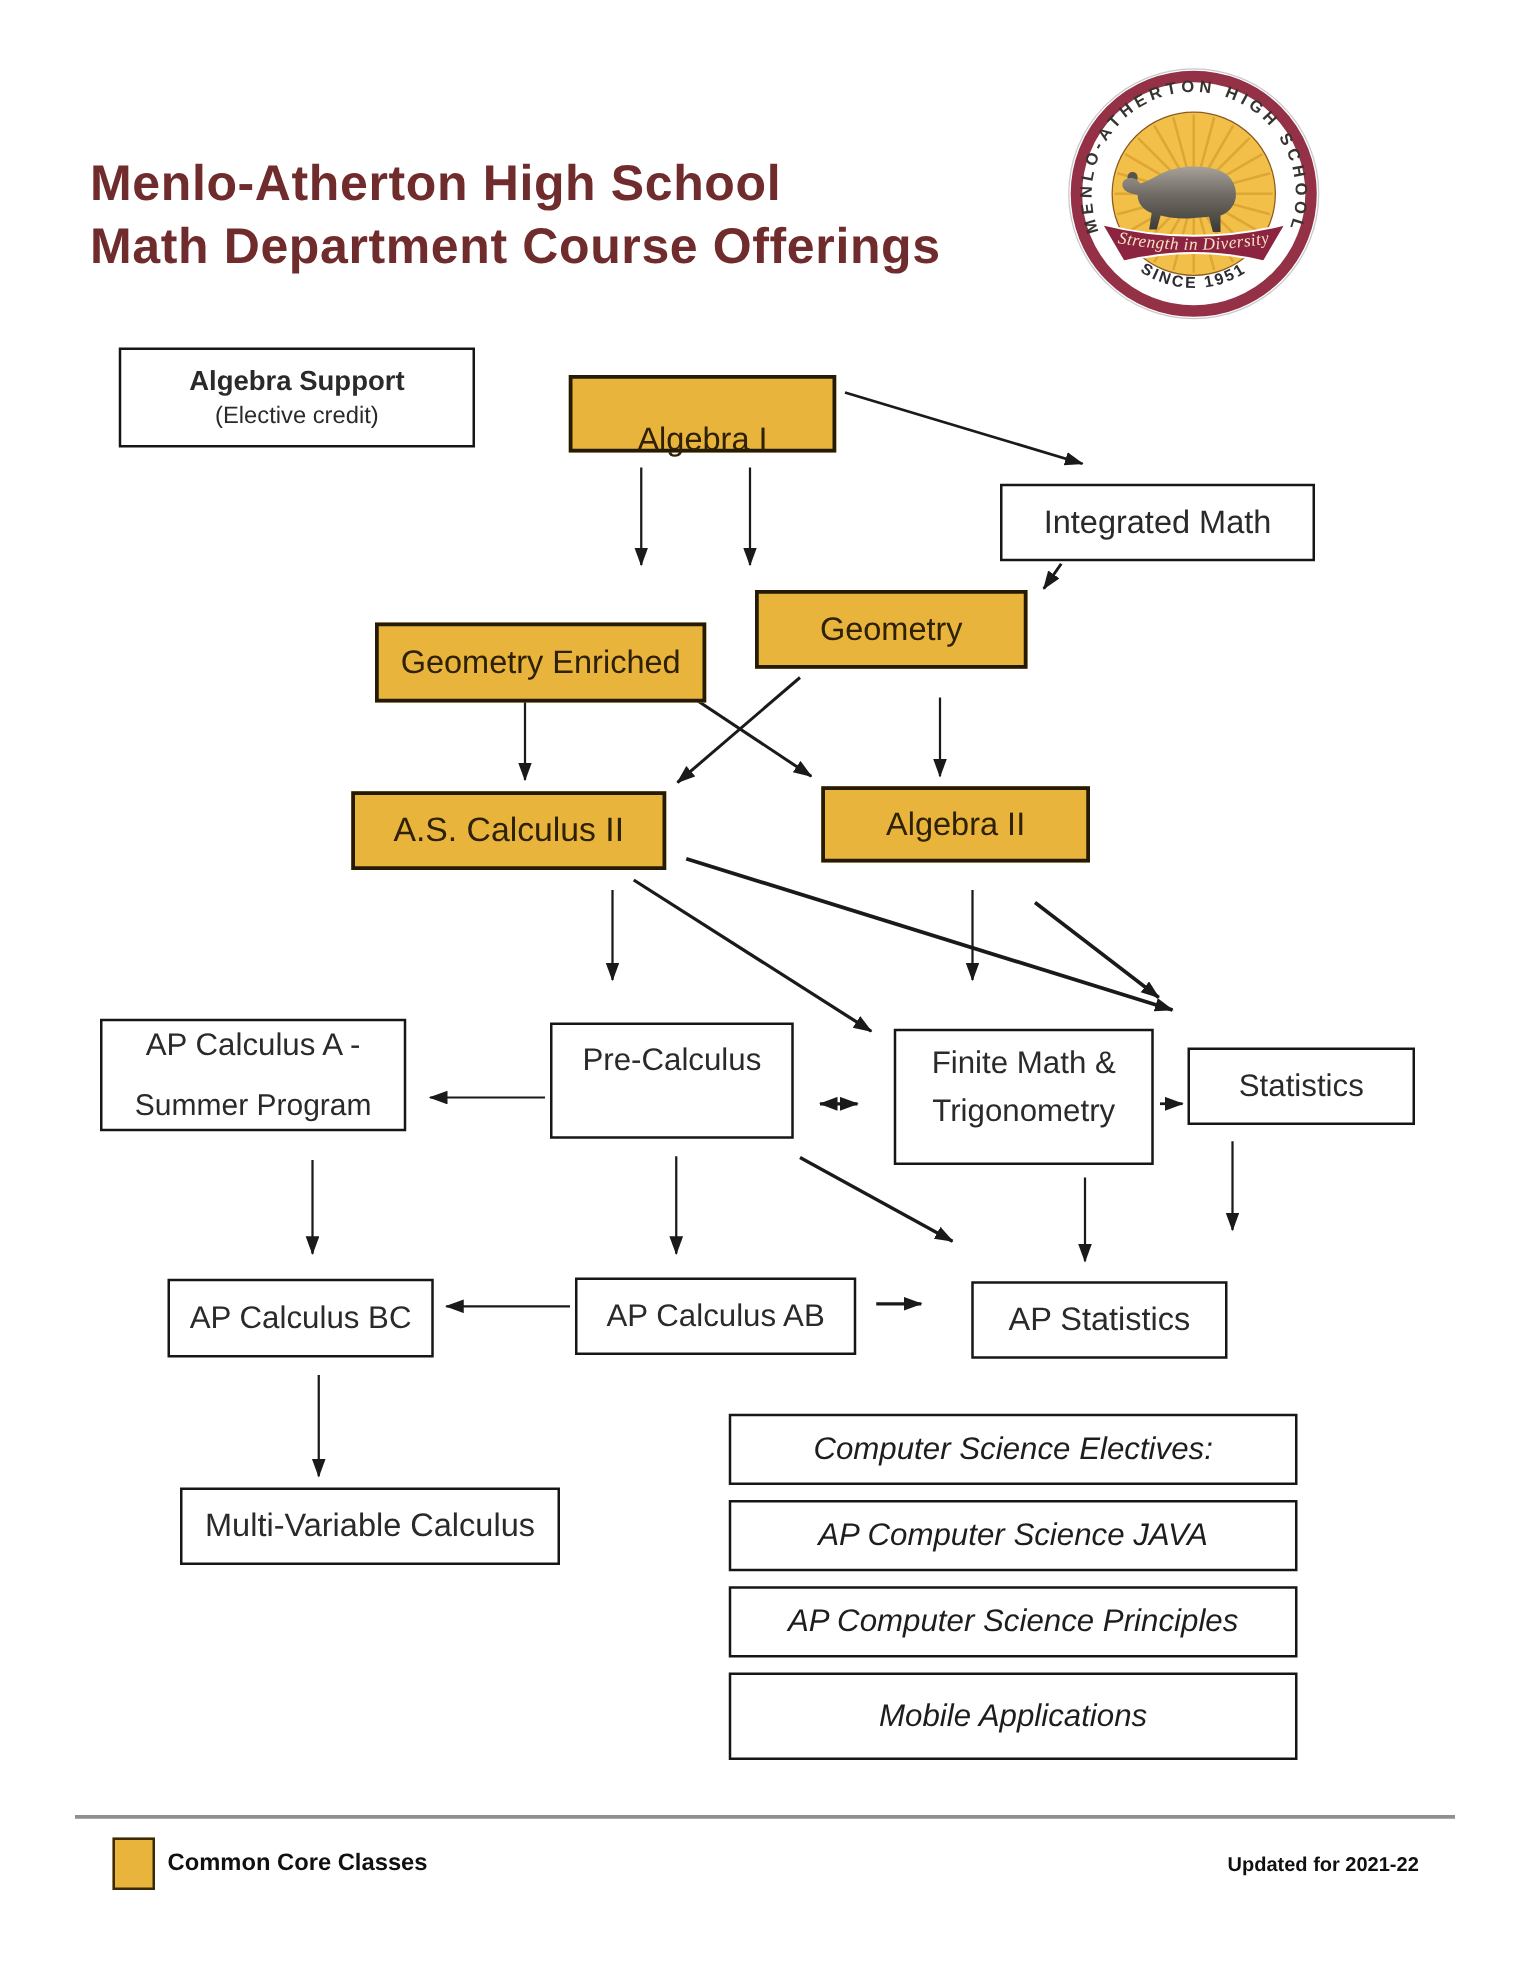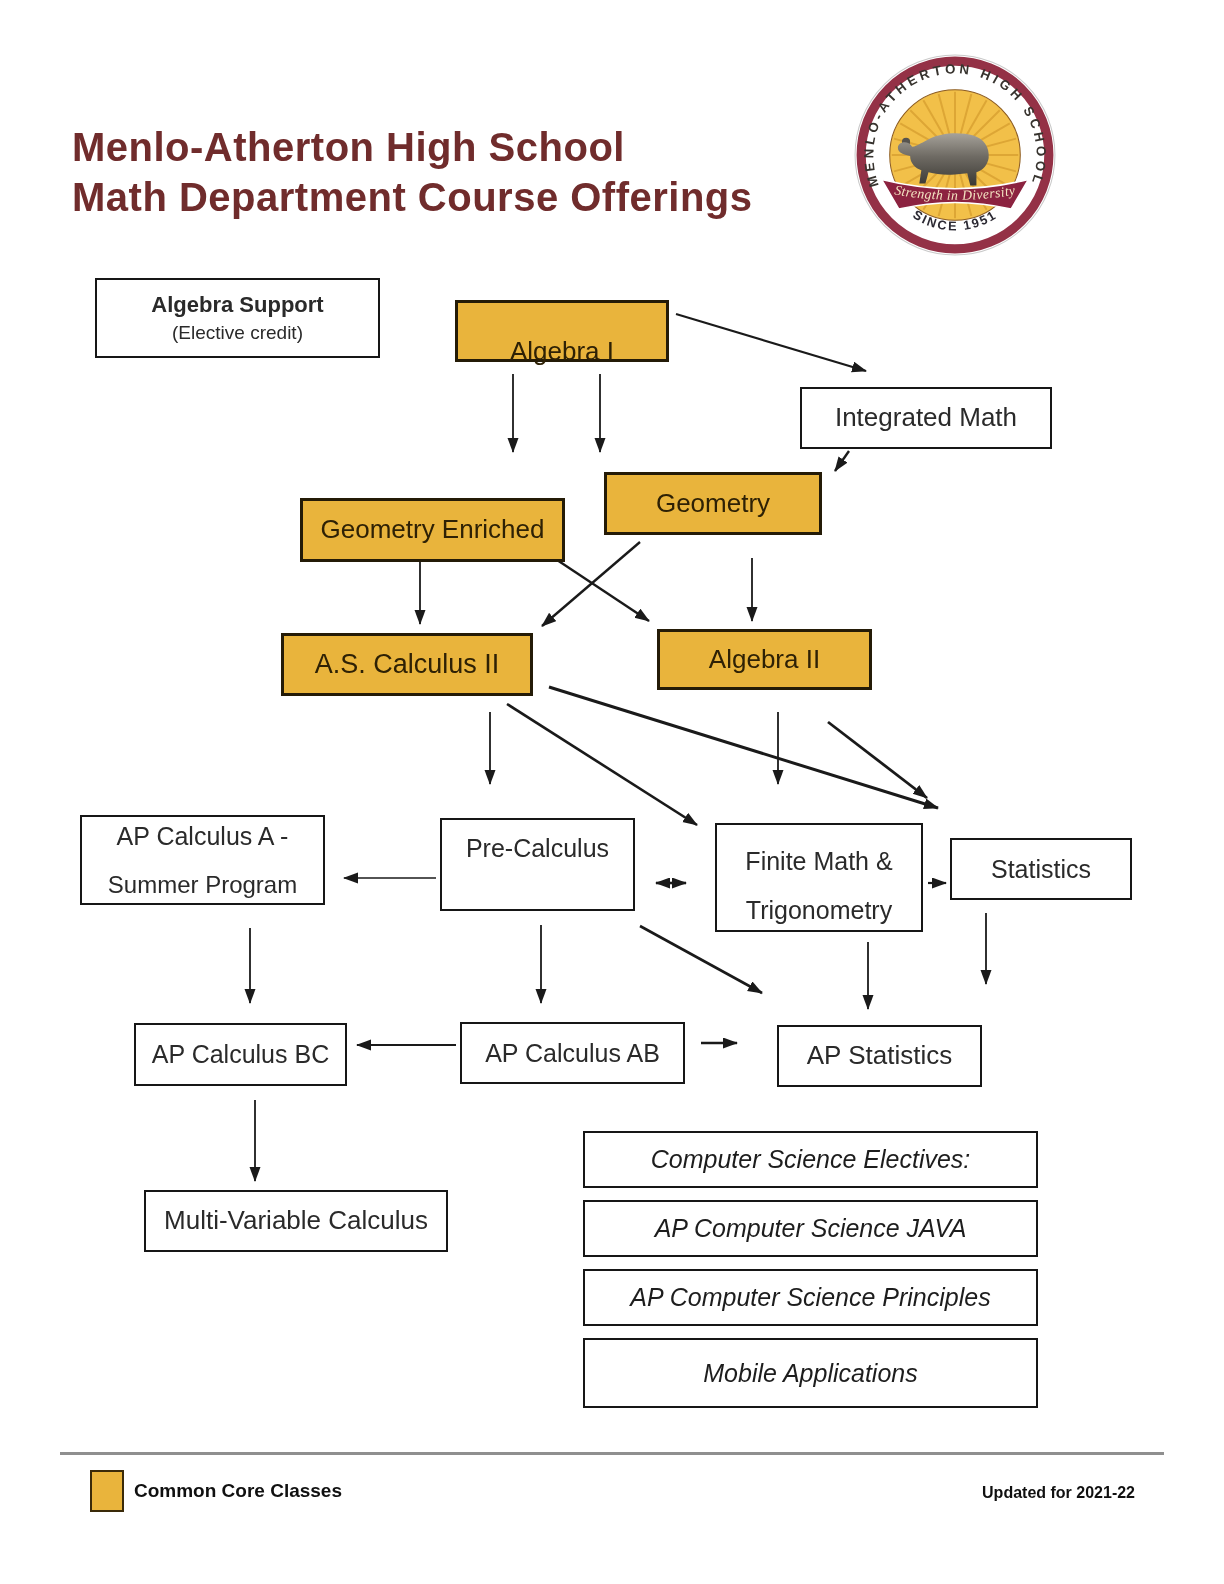--- a/index.html
+++ b/index.html
@@ -157,21 +157,21 @@
       <div class="node core" style="left: 657px; top: 629px; width: 215px; height: 61px;">
         <span class="lbl" style="font-size: 26px;">Algebra II</span>
       </div>
       <div class="node" style="left: 80px; top: 815px; width: 245px; height: 90px; gap: 20px;">
         <span class="lbl" style="font-size: 25px;">AP Calculus A -</span>
         <span class="sub" style="font-size: 24px;">Summer Program</span>
       </div>
       <div class="node vtop" style="left: 440px; top: 818px; width: 195px; height: 93px; padding-top: 14px;">
         <span class="lbl" style="font-size: 25px;">Pre-Calculus</span>
       </div>
-      <div class="node vtop" style="left: 715px; top: 823px; width: 208px; height: 109px; gap: 20px; padding-top: 22px;">
+      <div class="node vtop" style="left: 715px; top: 823px; width: 208px; height: 109px; gap: 10px; padding-top: 11px;">
         <span class="lbl" style="font-size: 25px;">Finite Math &amp;</span>
         <span class="sub" style="font-size: 25px;">Trigonometry</span>
       </div>
       <div class="node" style="left: 950px; top: 838px; width: 182px; height: 62px;">
         <span class="lbl" style="font-size: 25px;">Statistics</span>
       </div>
       <div class="node" style="left: 134px; top: 1023px; width: 213px; height: 63px;">
         <span class="lbl" style="font-size: 25px;">AP Calculus BC</span>
       </div>
       <div class="node" style="left: 460px; top: 1022px; width: 225px; height: 62px;">

